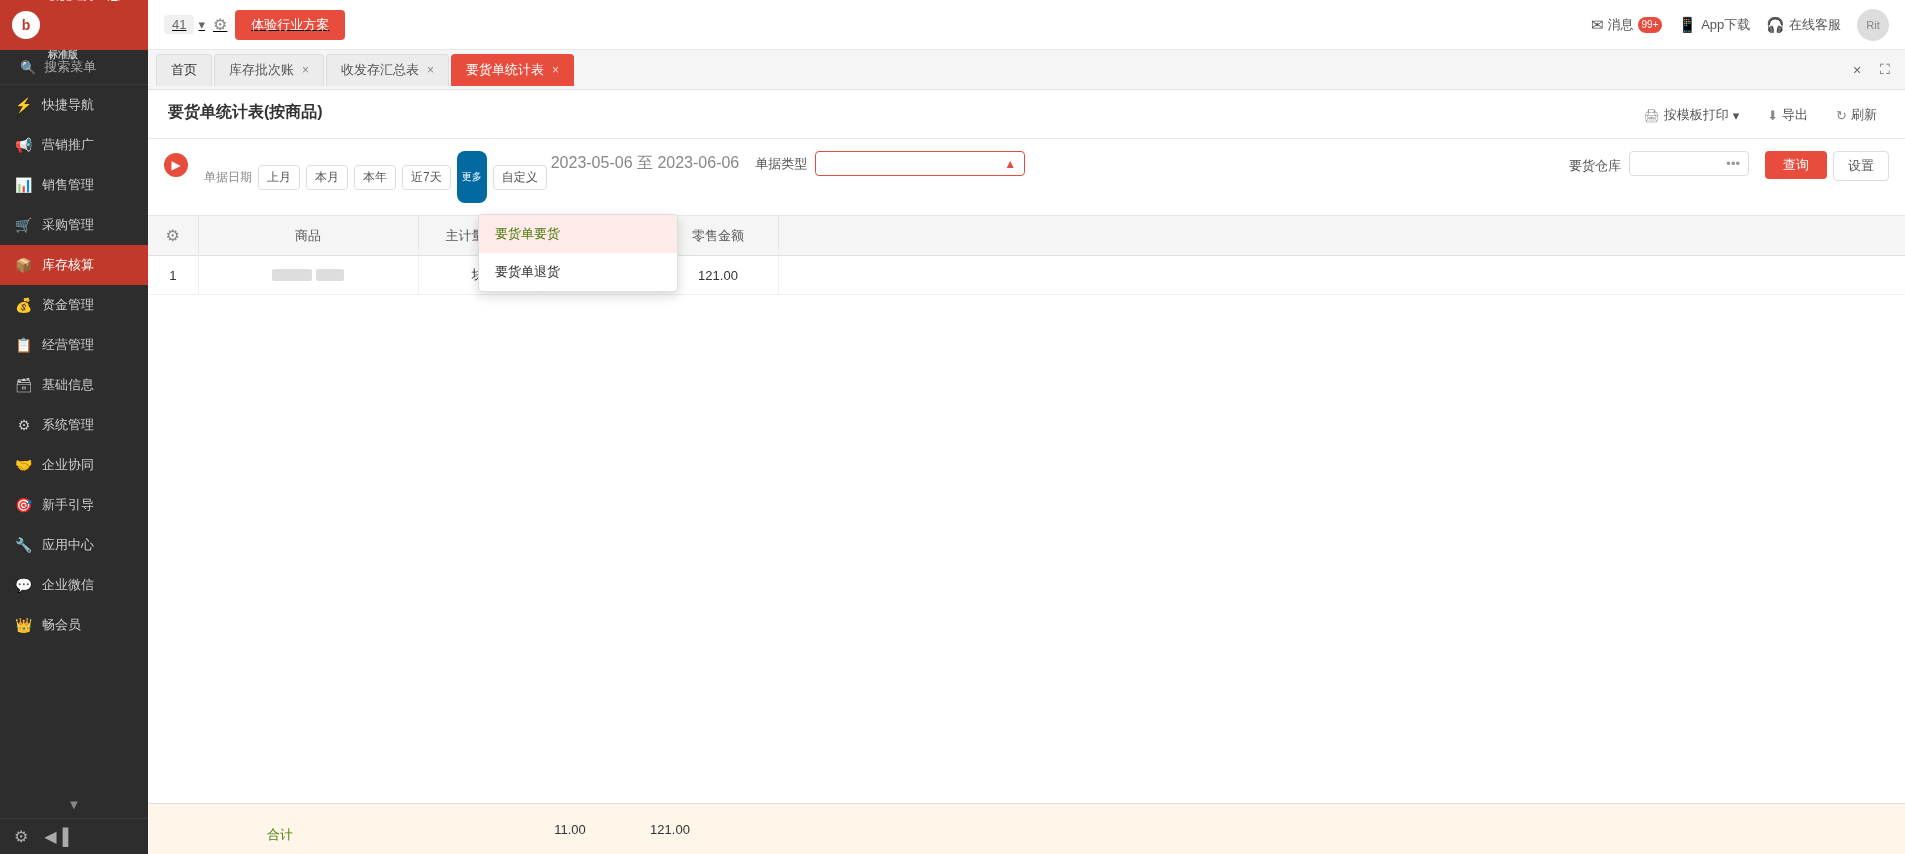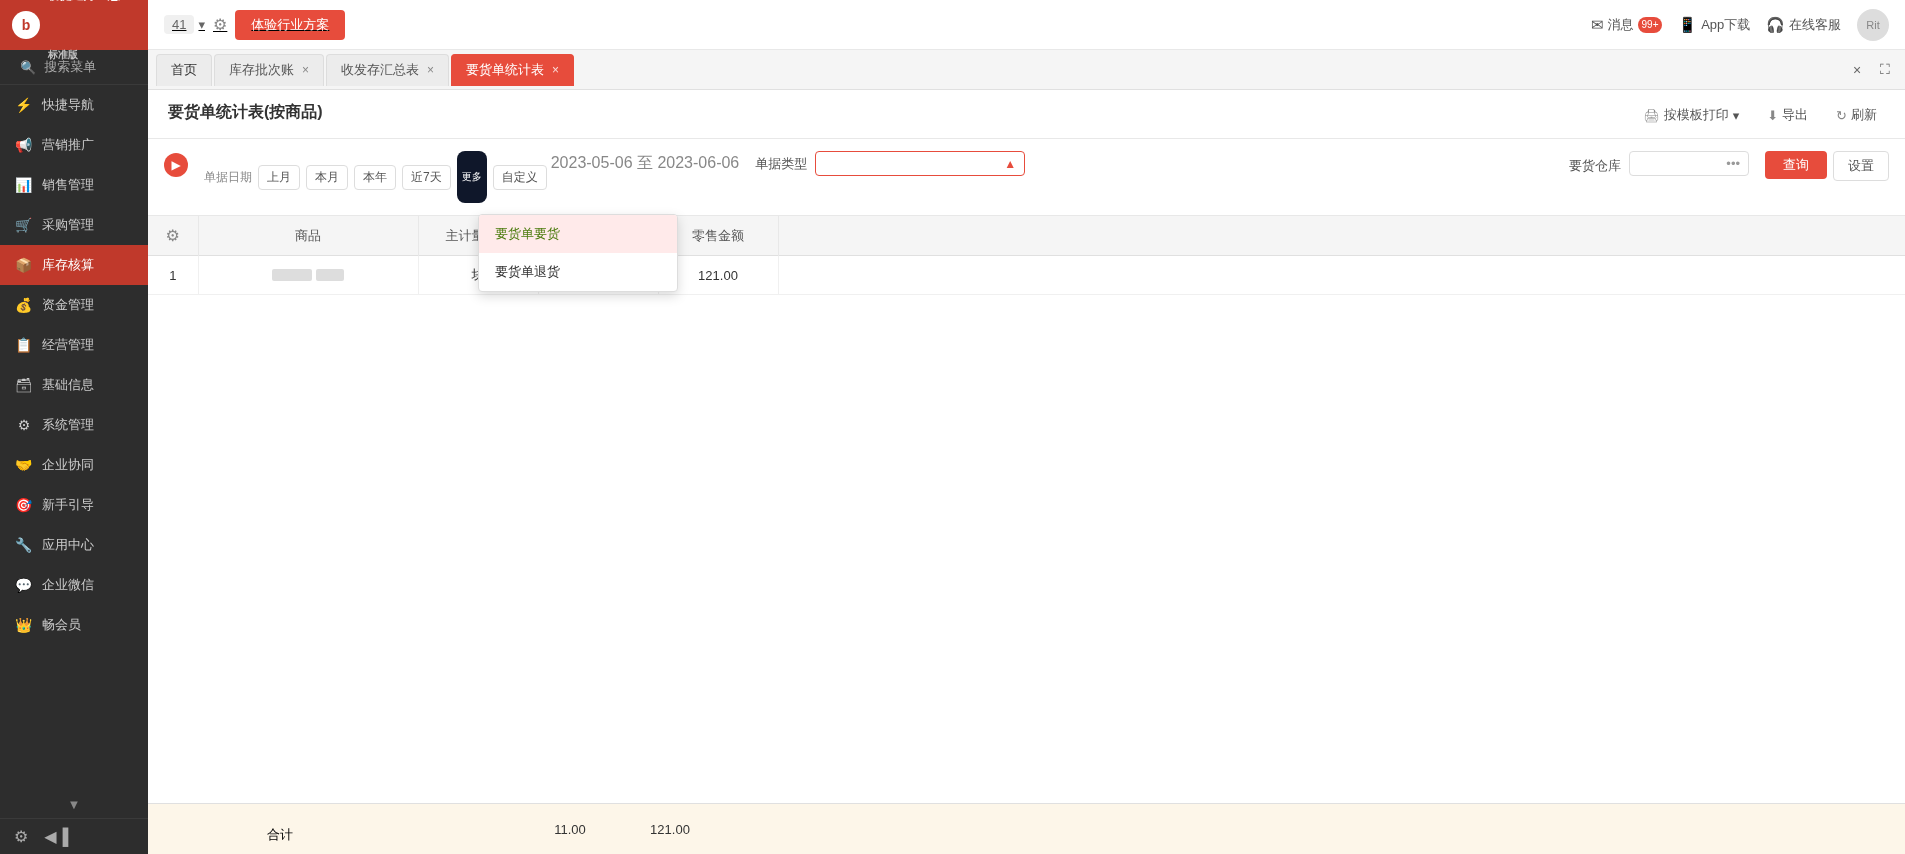--- a/index.html
+++ b/index.html
@@ -344,21 +344,21 @@
       cursor: pointer;
       background: #fff;
       color: #555;
     }
     .filter-date-text {
       font-size: 16px;
       color: #888;
       margin-top: 2px;
     }
     .badge-more {
-      background: #0f172a;
+      background: #0369a1;
       color: white;
       font-size: 10px;
       padding: 19px 5px;
       border-radius: 8px;
     }
     .filter-type-group {
       display: flex;
       align-items: flex-start;
       gap: 8px;
       flex: 1;
@@ -544,21 +544,21 @@
       border-top: 1px solid #e0e0e0;
       display: flex;
       align-items: center;
       padding: 10px 12px;
       font-size: 13px;
       flex-shrink: 0;
     }
     .footer-label {
       width: 240px;
       text-align: center;
-      color: #000000;
+      color: #4d7c0f;
       font-weight: 500;
       margin-top: 12px;
     }
     .footer-num1 {
       width: 100px;
       text-align: center;
       color: #333;
     }
     .footer-num2 {
       width: 100px;

